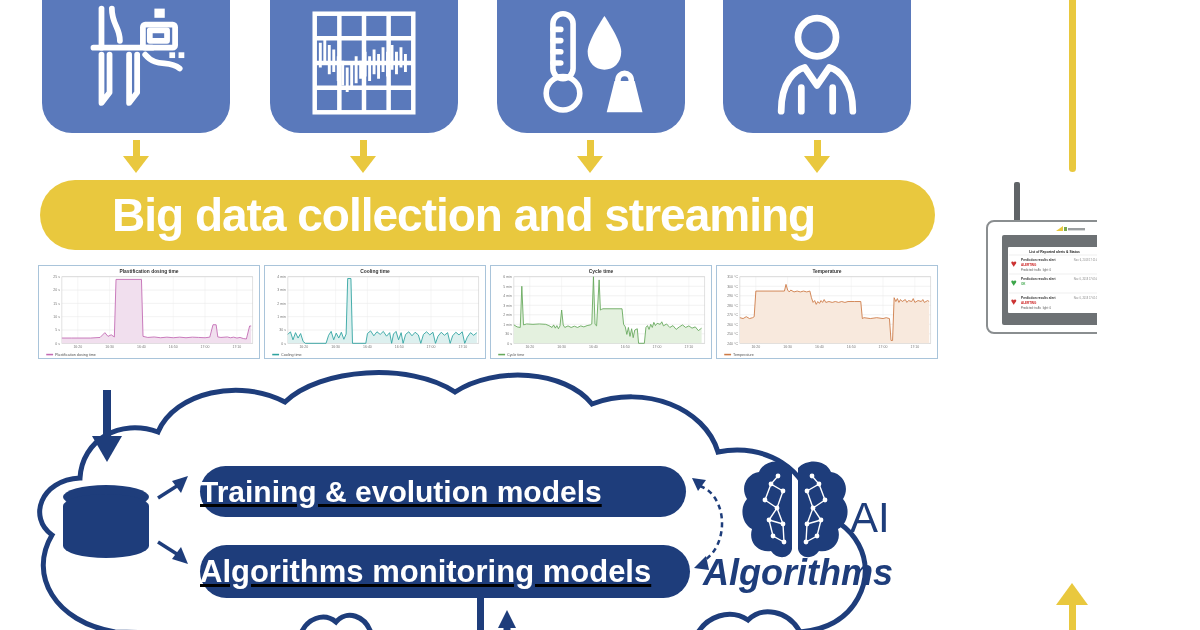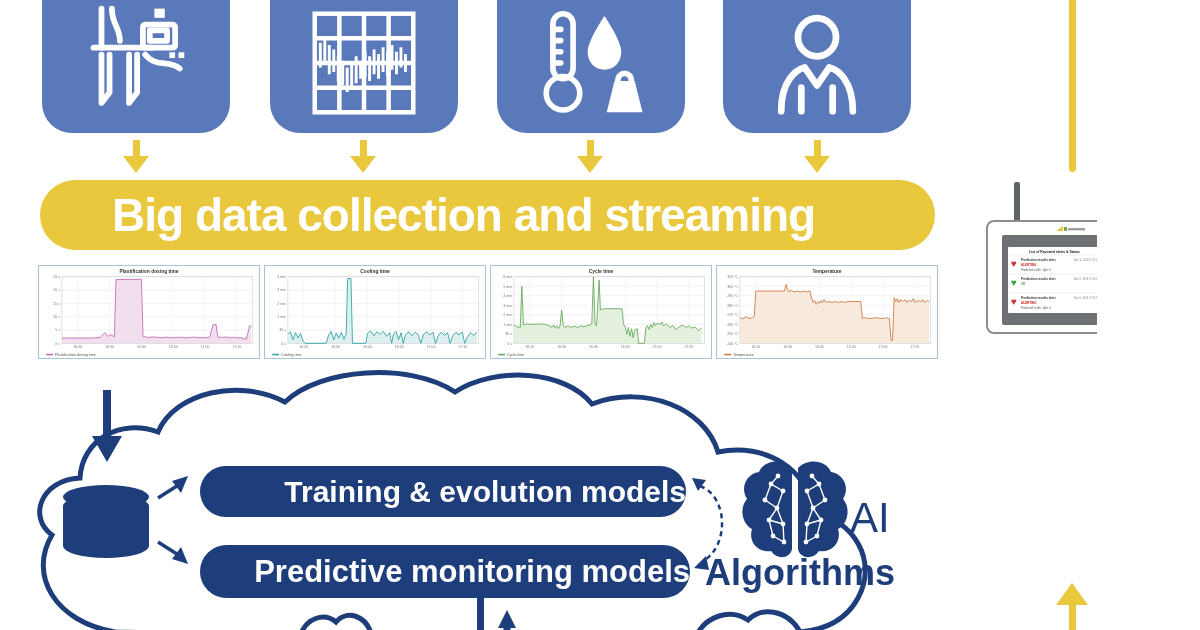--- a/index.html
+++ b/index.html
@@ -16,28 +16,28 @@
   .down-arrow .head{position:absolute;left:0;top:16px;width:0;height:0;
             border-left:13px solid transparent;border-right:13px solid transparent;border-top:17px solid #e9c83e;}
   
   .banner{position:absolute;left:40px;top:180px;width:895px;height:70px;border-radius:35px;background:#e9c83e;
           display:flex;align-items:center;}
   .banner span{color:#ffffff;font-weight:bold;font-size:46px;letter-spacing:-1px;padding-left:72px;white-space:nowrap;}
   
   .mini-chart{position:absolute;top:265px;width:222px;height:94px;background:#ffffff;border:1px solid #a9c4da;box-sizing:border-box;}
   .mini-chart svg{display:block;width:100%;height:100%;}
   
-  .pill{position:absolute;background:#1e3d7b;border-radius:27px;display:flex;align-items:center;justify-content:flex-end;}
+  .pill{position:absolute;background:#1e3d7b;border-radius:27px;display:flex;align-items:center;justify-content:flex-start;text-decoration:underline;}
   .pill span{color:#ffffff;font-weight:bold;white-space:nowrap;}
   .pill1{left:200px;top:466px;width:486px;height:51px;}
   .pill1 span{font-size:30px;}
   .pill2{left:200px;top:545px;width:490px;height:53px;}
   .pill2 span{font-size:31px;}
   .ai-label{position:absolute;left:850px;top:494px;color:#1e3d7b;font-weight:normal;font-size:42px;}
-  .algorithms-label{position:absolute;left:703px;top:552px;width:194px;text-align:center;color:#1e3d7b;font-weight:bold;font-size:36px;}
+  .algorithms-label{position:absolute;left:703px;top:552px;width:194px;color:#1e3d7b;font-weight:bold;font-size:36px;font-style:italic;}
   
   .yellow-line-top{position:absolute;left:1069px;top:0;width:7px;height:172px;background:#e9c83e;border-radius:0 0 4px 4px;}
   .antenna{position:absolute;left:1014px;top:182px;width:6px;height:42px;background:#606467;border-radius:2px;}
   .hmi{position:absolute;left:986px;top:220px;width:167px;height:114px;background:#ffffff;border:2px solid #8a8e90;border-radius:8px;box-sizing:border-box;}
   .hmi-bezel{position:absolute;left:14px;top:13px;width:137px;height:90px;background:#6d7174;border-radius:2px;}
   .alert-panel{position:absolute;left:6px;top:12px;width:93px;height:66px;background:#ffffff;border-radius:1px;}
   .alert-panel svg{display:block;width:100%;height:100%;}
   .traffic-light{position:absolute;left:106px;top:13px;width:26px;height:64px;background:#53575a;border-radius:3px;}
   .traffic-light .lamp{position:absolute;left:5px;width:16px;height:16px;border-radius:50%;}
   .op-caption{position:absolute;left:977px;top:362px;width:190px;text-align:center;color:#e9c83e;font-weight:bold;font-size:33px;line-height:43px;}
@@ -335,21 +335,21 @@
           <circle cx="77" cy="78" r="2.4"></circle>
           <circle cx="66" cy="84" r="2.4"></circle>
       </g>
     </g>
   </svg>
 
   <div class="pill pill1">
     <span>Training &amp; evolution models</span>
   </div>
   <div class="pill pill2">
-    <span>Predictive monitoring models</span>
+    <span>Algorithms monitoring models</span>
   </div>
   <div class="ai-label">AI</div>
   <div class="algorithms-label">Algorithms</div>
 
   <div class="yellow-line-top"></div>
   <div class="antenna"></div>
 
   <div class="hmi">
     <svg class="abs" style="left:66px;top:2px;" width="34" height="10" viewBox="0 0 34 10">
       <polygon points="2,7 9,2 9,7" fill="#e9c83e"></polygon>

